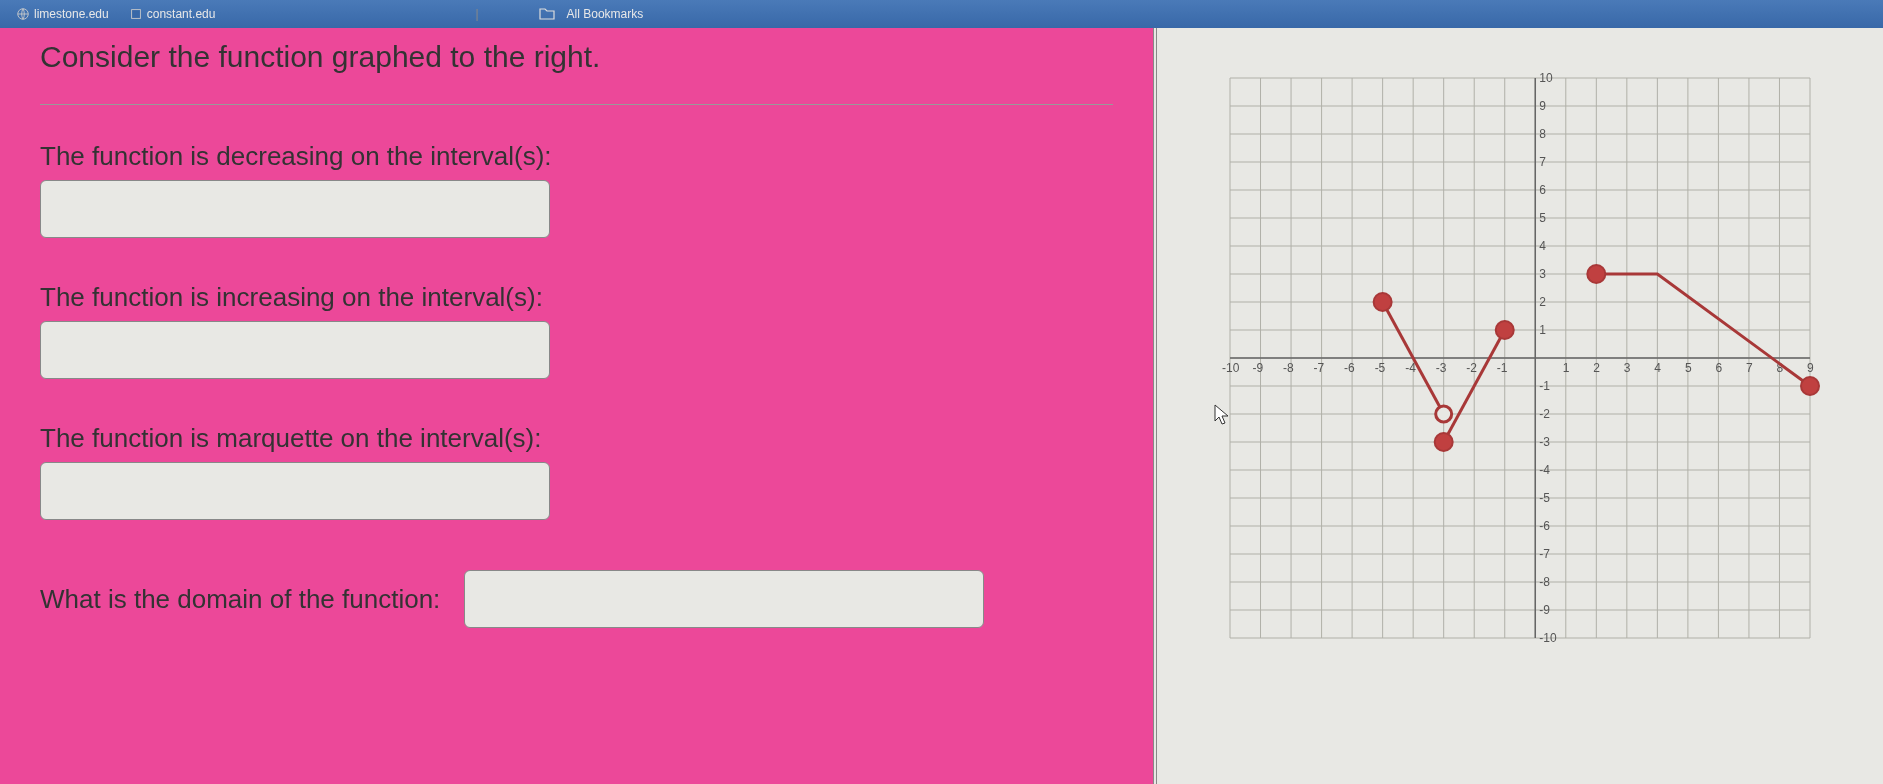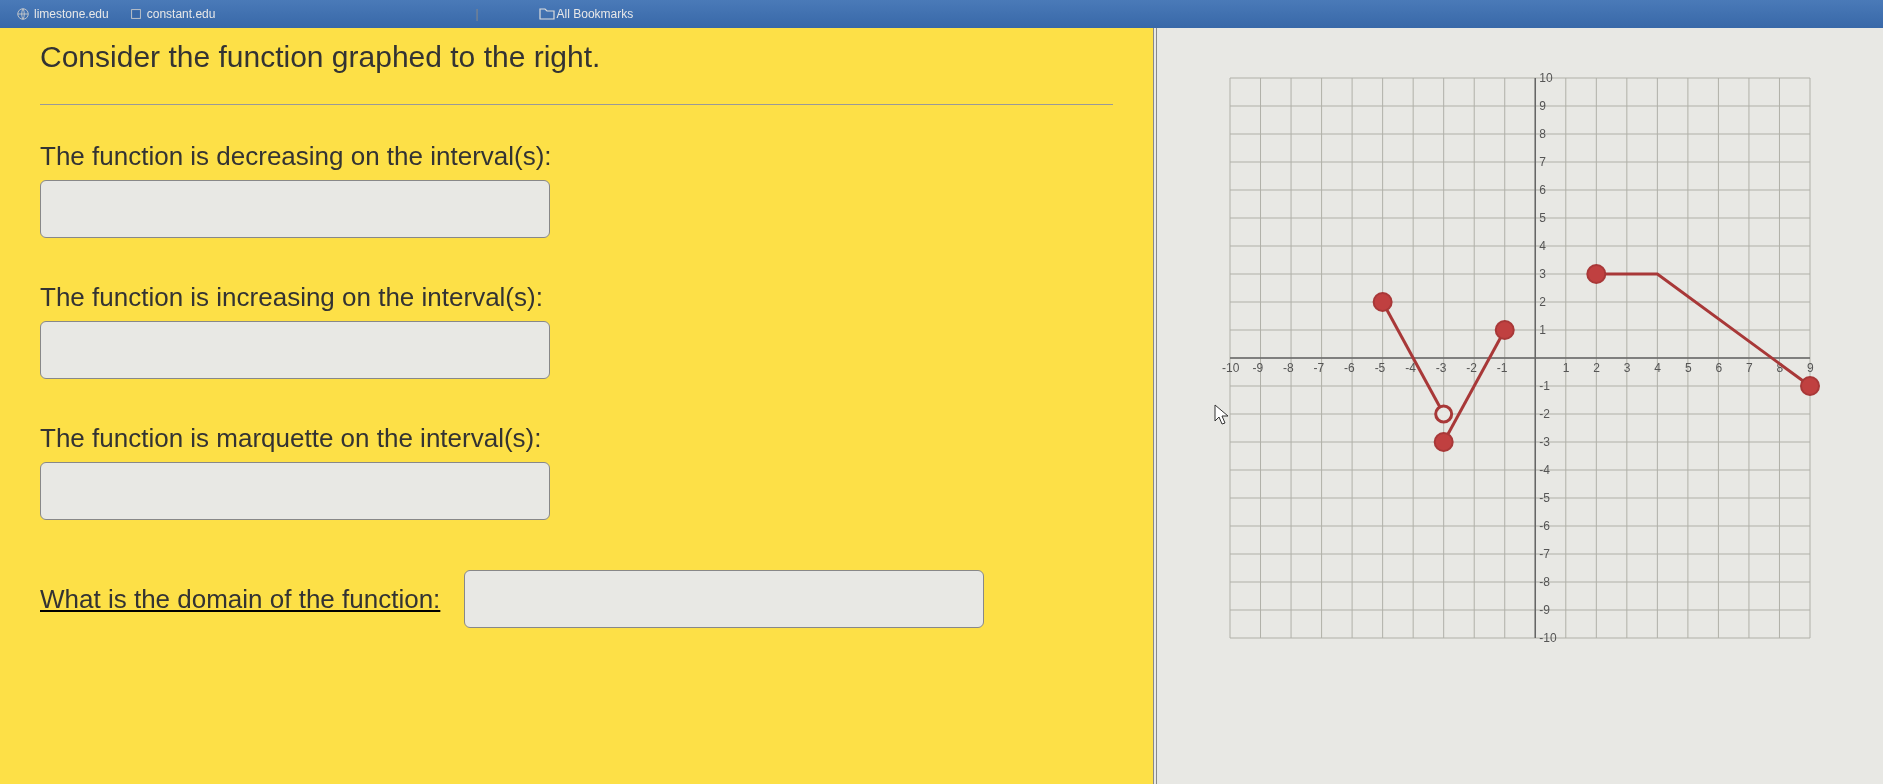--- a/index.html
+++ b/index.html
@@ -21,31 +21,31 @@
     }
     .bookmark-item {
       display: flex;
       align-items: center;
       gap: 4px;
     }
     .bookmark-item svg { width: 14px; height: 14px; }
     .all-bookmarks {
       display: flex;
       align-items: center;
-      gap: 2px;
+      gap: 12px;
       margin-left: 40px;
     }
     .main-container {
       display: flex;
       height: calc(100vh - 28px);
     }
     .question-panel {
       flex: 1;
       padding: 12px 40px;
-      background: #fde047;
+      background: #ec4899;
     }
     .question-title {
       font-size: 30px;
       color: #333;
       margin-bottom: 30px;
     }
     .divider {
       border: none;
       border-top: 1px solid #999;
       margin-bottom: 36px;
@@ -65,21 +65,20 @@
       border-radius: 6px;
       background: #e8e8e4;
       font-size: 20px;
       padding: 0 12px;
     }
     .domain-row {
       display: flex;
       align-items: center;
       gap: 24px;
       margin-top: 50px;
-      text-decoration: underline;
     }
     .domain-row .question-label { margin-bottom: 0; }
     .domain-input {
       width: 520px;
       height: 58px;
       border: 1px solid #888;
       border-radius: 6px;
       background: #e8e8e4;
       font-size: 20px;
       padding: 0 12px;

